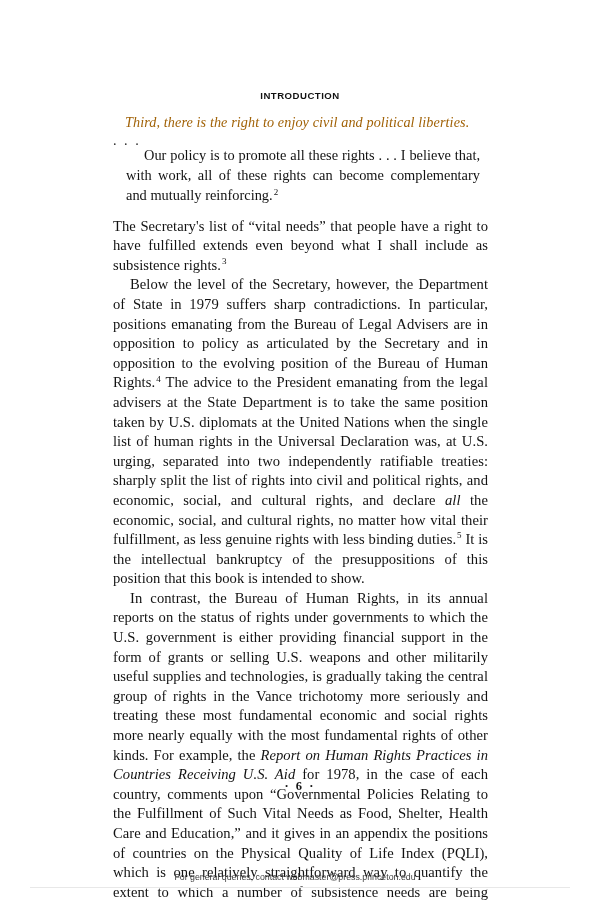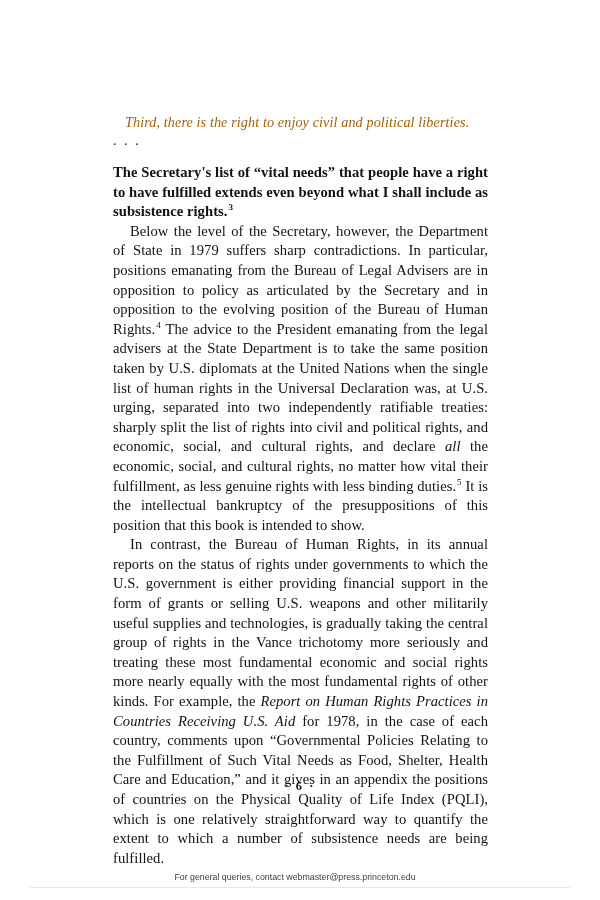--- a/index.html
+++ b/index.html
@@ -87,21 +87,21 @@
   p.body {
     margin: 0;
     font-size: 14.6px;
     line-height: 19.6px;
     text-align: justify;
     text-justify: inter-word;
     color: #121212;
     letter-spacing: 0.05px;
   }
 
-  p.body.first { text-indent: 0; margin-top: 18px; font-weight: bold; }
+  p.body.first { text-indent: 0; margin-top: 11px; }
   p.body.indent { text-indent: 17px; }
 
   sup {
     font-size: 9px;
     vertical-align: super;
     line-height: 0;
     padding-left: 1px;
   }
 
   .ital { font-style: italic; margin-top: 20px; }
@@ -139,27 +139,31 @@
     font-size: 8.8px;
     color: #3d3d3d;
   }
 </style>
 </head>
 <body>
 
 <div class="page">
 
 
+  <div class="running-head">INTRODUCTION</div>
 
   <div class="textblock">
 
     <p class="epigraph">Third, there is the right to enjoy civil and political liberties.</p>
 
     <p class="ellipsis-line">. . .</p>
 
+    <p class="blockquote">
+      <span>Our policy is to promote all these rights . . . I believe that, with work, all of these rights can become complementary and mutually reinforcing.</span><sup>2</sup>
+    </p>
 
     <p class="body first">
       <span>The Secretary's list of “vital needs” that people have a right to have fulfilled extends even beyond what I shall include as subsistence rights.</span><sup>3</sup>
     </p>
 
     <p class="body indent">Below the level of the Secretary, however, the Department of State in 1979 suffers sharp contradictions. In particular, positions emanating from the Bureau of Legal Advisers are in opposition to policy as articulated by the Secretary and in opposition to the evolving position of the Bureau of Human Rights.<sup>4</sup> The advice to the President emanating from the legal advisers at the State Department is to take the same position taken by U.S. diplomats at the United Nations when the single list of human rights in the Universal Declaration was, at U.S. urging, separated into two independently ratifiable treaties: sharply split the list of rights into civil and political rights, and economic, social, and cultural rights, and declare <span class="ital">all</span> the economic, social, and cultural rights, no matter how vital their fulfillment, as less genuine rights with less binding duties.<sup>5</sup> It is the intellectual bankruptcy of the presuppositions of this position that this book is intended to show.</p>
 
     <p class="body indent">In contrast, the Bureau of Human Rights, in its annual reports on the status of rights under governments to which the U.S. government is either providing financial support in the form of grants or selling U.S. weapons and other militarily useful supplies and technologies, is gradually taking the central group of rights in the Vance trichotomy more seriously and treating these most fundamental economic and social rights more nearly equally with the most fundamental rights of other kinds. For example, the <span class="ital">Report on Human Rights Practices in Countries Receiving U.S. Aid</span> for 1978, in the case of each country, comments upon “Governmental Policies Relating to the Fulfillment of Such Vital Needs as Food, Shelter, Health Care and Education,” and it gives in an appendix the positions of countries on the Physical Quality of Life Index (PQLI), which is one relatively straightforward way to quantify the extent to which a number of subsistence needs are being fulfilled.</p>
 
   </div>

